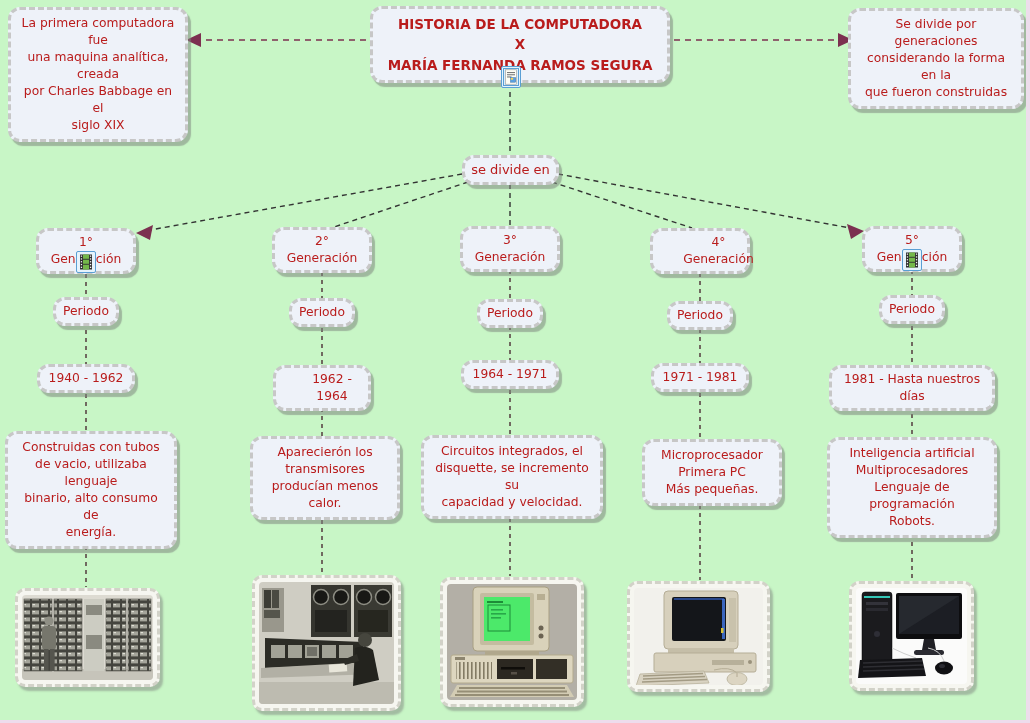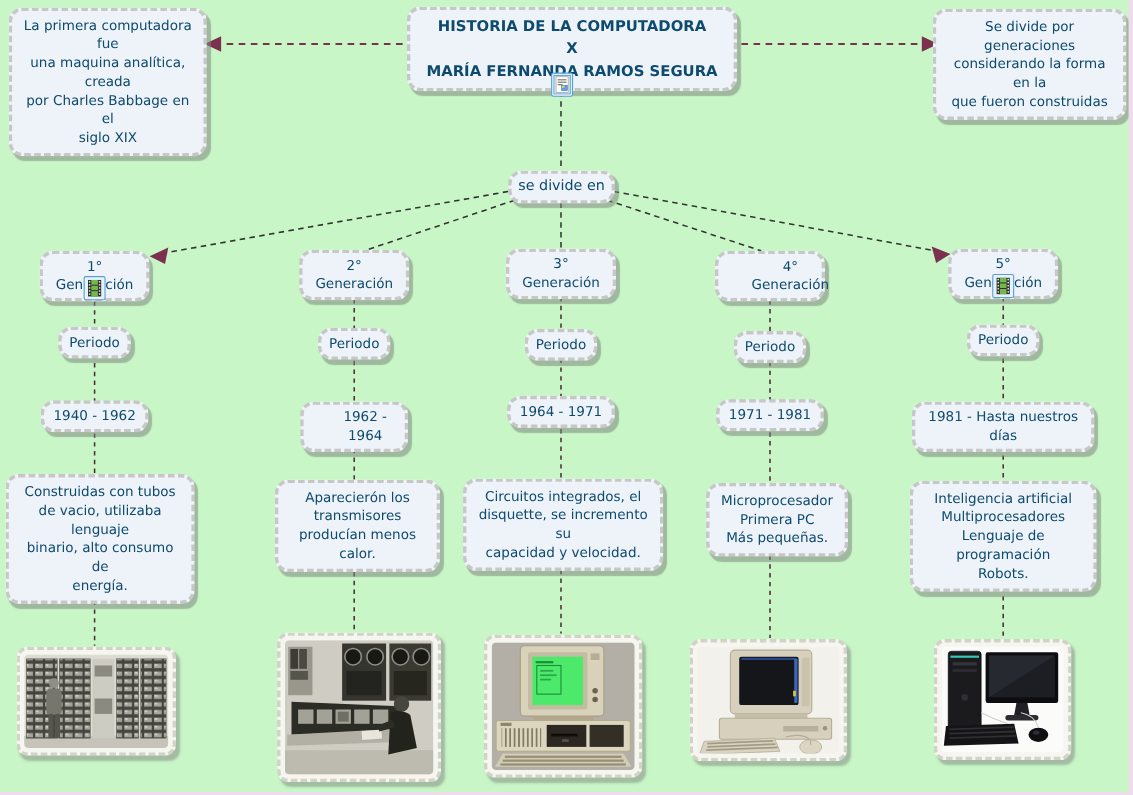--- a/index.html
+++ b/index.html
@@ -3,21 +3,21 @@
 <meta charset="utf-8">
 <style>
   html,body{margin:0;padding:0;}
   body{font-family:"DejaVu Sans",sans-serif;}
   .canvas{position:relative;width:1030px;height:723px;background:#c8f6c6;overflow:hidden;}
   .links{position:absolute;left:0;top:0;z-index:1;}
   .node{
     position:absolute;z-index:2;box-sizing:border-box;
     background:#eef2f9;border:3px dashed #c7c7c7;border-radius:12px;
     box-shadow:3px 4px 1px rgba(125,135,125,.55);
-    color:#0c4a6e;font-size:12.3px;line-height:1.38;text-align:center;
+    color:#b91c1c;font-size:12.3px;line-height:1.38;text-align:center;
     padding:5px 8px;display:flex;align-items:center;justify-content:center;
   }
   .node .lbl{display:block;}
   .title-node{font-weight:700;font-size:13.5px;line-height:1.5;}
   .small-node{padding:3px 6px;}
   .res-icon{
     position:absolute;z-index:3;width:20px;height:22px;box-sizing:border-box;
     background:#e6f3fc;border:1px solid #5a9fd4;border-radius:2px;
     display:flex;align-items:center;justify-content:center;
   }
@@ -179,21 +179,21 @@
 
   <div class="node" style="left:5px;top:431px;width:172px;">
     <span class="lbl">Construidas con tubos<br>de vacio, utilizaba lenguaje<br>binario, alto consumo de<br>energía.</span>
   </div>
   <div class="node" style="left:250px;top:436px;width:150px;">
     <span class="lbl">Aparecierón los<br>transmisores<br>producían menos calor.</span>
   </div>
   <div class="node" style="left:421px;top:435px;width:182px;">
     <span class="lbl">Circuitos integrados, el<br>disquette, se incremento su<br>capacidad y velocidad.</span>
   </div>
-  <div class="node" style="left:642px;top:439px;width:129px;">
+  <div class="node" style="left:642px;top:439px;width:140px;">
     <span class="lbl">Microprocesador<br>Primera PC<br>Más pequeñas.</span>
   </div>
   <div class="node" style="left:827px;top:437px;width:170px;">
     <span class="lbl">Inteligencia artificial<br>Multiprocesadores<br>Lenguaje de programación<br>Robots.</span>
   </div>
 
   <div class="photo-node" style="left:15px;top:588px;">
     <svg width="131" height="85" viewBox="0 0 131 85">
       <defs>
         <pattern id="m1" width="9" height="7" patternUnits="userSpaceOnUse">

